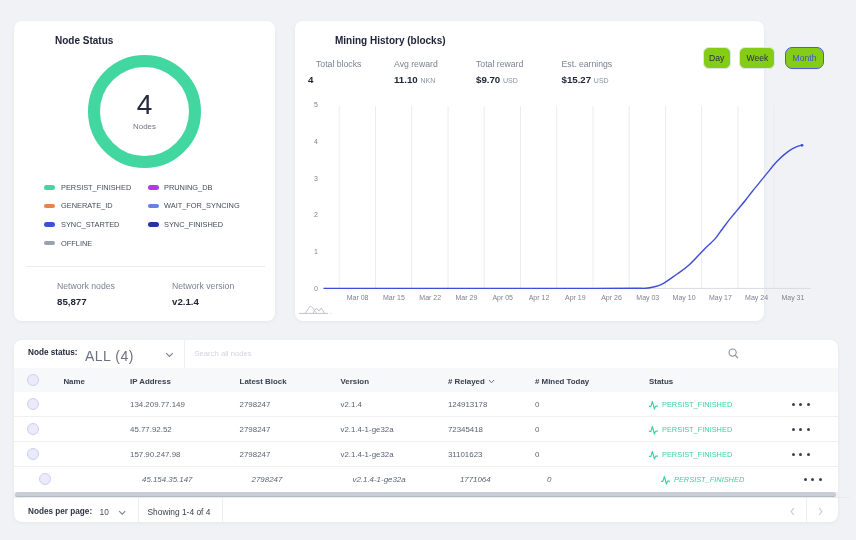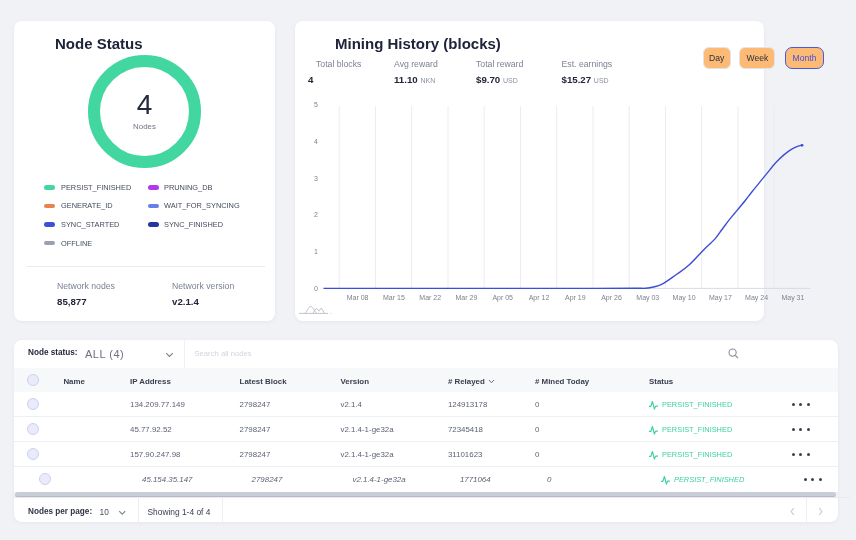--- a/index.html
+++ b/index.html
@@ -1,25 +1,25 @@
 <!DOCTYPE html>
 <html><head>
 <meta charset="utf-8">
 <style>
 * { margin:0; padding:0; box-sizing:border-box; }
 html,body { width:856px; height:540px; background:#f1f2f6; font-family:"Liberation Sans",sans-serif; overflow:hidden; }
 .card { position:absolute; background:#fff; border-radius:8px; box-shadow:0 1px 4px rgba(20,24,50,.05); }
 .abs { position:absolute; }
-.ttl { font-size:15px; font-weight:bold; color:#20243a;padding-left:27px; }
+.ttl { font-size:10px; font-weight:bold; color:#20243a;padding-left:27px; }
 .lbl { font-size:8.7px; color:#7c8294; }
 .val { font-size:9.7px; font-weight:bold; color:#22263a; }
 .unit { font-size:7px; color:#8a90a0; font-weight:normal; }
 .pill { position:absolute; width:11px; height:4.5px; border-radius:2.5px; }
 .leg { position:absolute; font-size:7.4px; color:#434a5c; white-space:nowrap; }
-.btn { position:absolute; height:22px; border:1px solid #e3e4e9; border-radius:6px; background:#fdba74; font-size:8.6px; color:#2c3040; display:flex; align-items:center; justify-content:center; }
+.btn { position:absolute; height:22px; border:1px solid #e3e4e9; border-radius:6px; background:#84cc16; font-size:8.6px; color:#2c3040; display:flex; align-items:center; justify-content:center; }
 .hcell { position:absolute; font-size:7.9px; color:#3b4050; font-weight:bold; white-space:nowrap; }
 .rcell { position:absolute; font-size:7.9px; color:#5c6374; white-space:nowrap; }
 .circ { position:absolute; width:12.6px; height:12.6px; border-radius:50%; background:#e9eafa; border:1.2px solid #cdcff0; left:12.6px; }
 .dots { position:absolute; display:flex; gap:4.3px; }
 .dots span { width:3px; height:3px; border-radius:50%; background:#3a4050; }
 .st { position:absolute; font-size:7.4px; color:#3bd19d; white-space:nowrap; }
 </style>
 </head>
 <body>
 
@@ -110,21 +110,21 @@
     <path d="M35 292.4 L36.5 292.4" stroke="#dcdee3"></path>
     <path d="M9.5 292.4 C11.5 292.4,13.3 285.4,15.8 285.4 C18.3 285.4,20.2 292.4,22.2 292.4"></path>
     <path d="M17.8 292.4 L21.4 287.1 L23.9 290.2 L26.2 287.1 L29.6 292.4"></path>
     </g>
   </svg>
 </div>
 
 <div class="card" style="left:14px; top:340px; width:824px; height:182px;">
 
   <div class="abs" style="left:14px; top:8.4px; font-size:8.2px; color:#23273a; font-weight:bold;">Node status:</div>
-  <div class="abs" style="left:71px; top:8px; font-size:11px; letter-spacing:0.5px; color:#6b7181;text-align:right;">ALL (4)</div>
+  <div class="abs" style="left:71px; top:8px; font-size:14px; letter-spacing:0.5px; color:#6b7181;text-align:right;">ALL (4)</div>
   <svg class="abs" style="left:150.5px; top:12.4px;" width="9" height="6" viewBox="0 0 9 6">
       <polyline points="1.2,1.2 4.5,4.4 7.8,1.2" fill="none" stroke="#7a8090" stroke-width="1.1"></polyline>
     </svg>
   <div class="abs" style="left:169.7px; top:0; width:1px; height:28px; background:#eef0f3;"></div>
   <div class="abs" style="left:180.4px; top:9.4px; font-size:7.7px; color:#d2d5de;">Search all nodes</div>
   <svg class="abs" style="left:714px; top:8px;" width="11" height="11" viewBox="0 0 11 11">
       <circle cx="4.6" cy="4.6" r="3.6" fill="none" stroke="#8a8f9b" stroke-width="1.1"></circle>
       <line x1="7.3" y1="7.3" x2="10" y2="10" stroke="#8a8f9b" stroke-width="1.1"></line>
     </svg>
 

